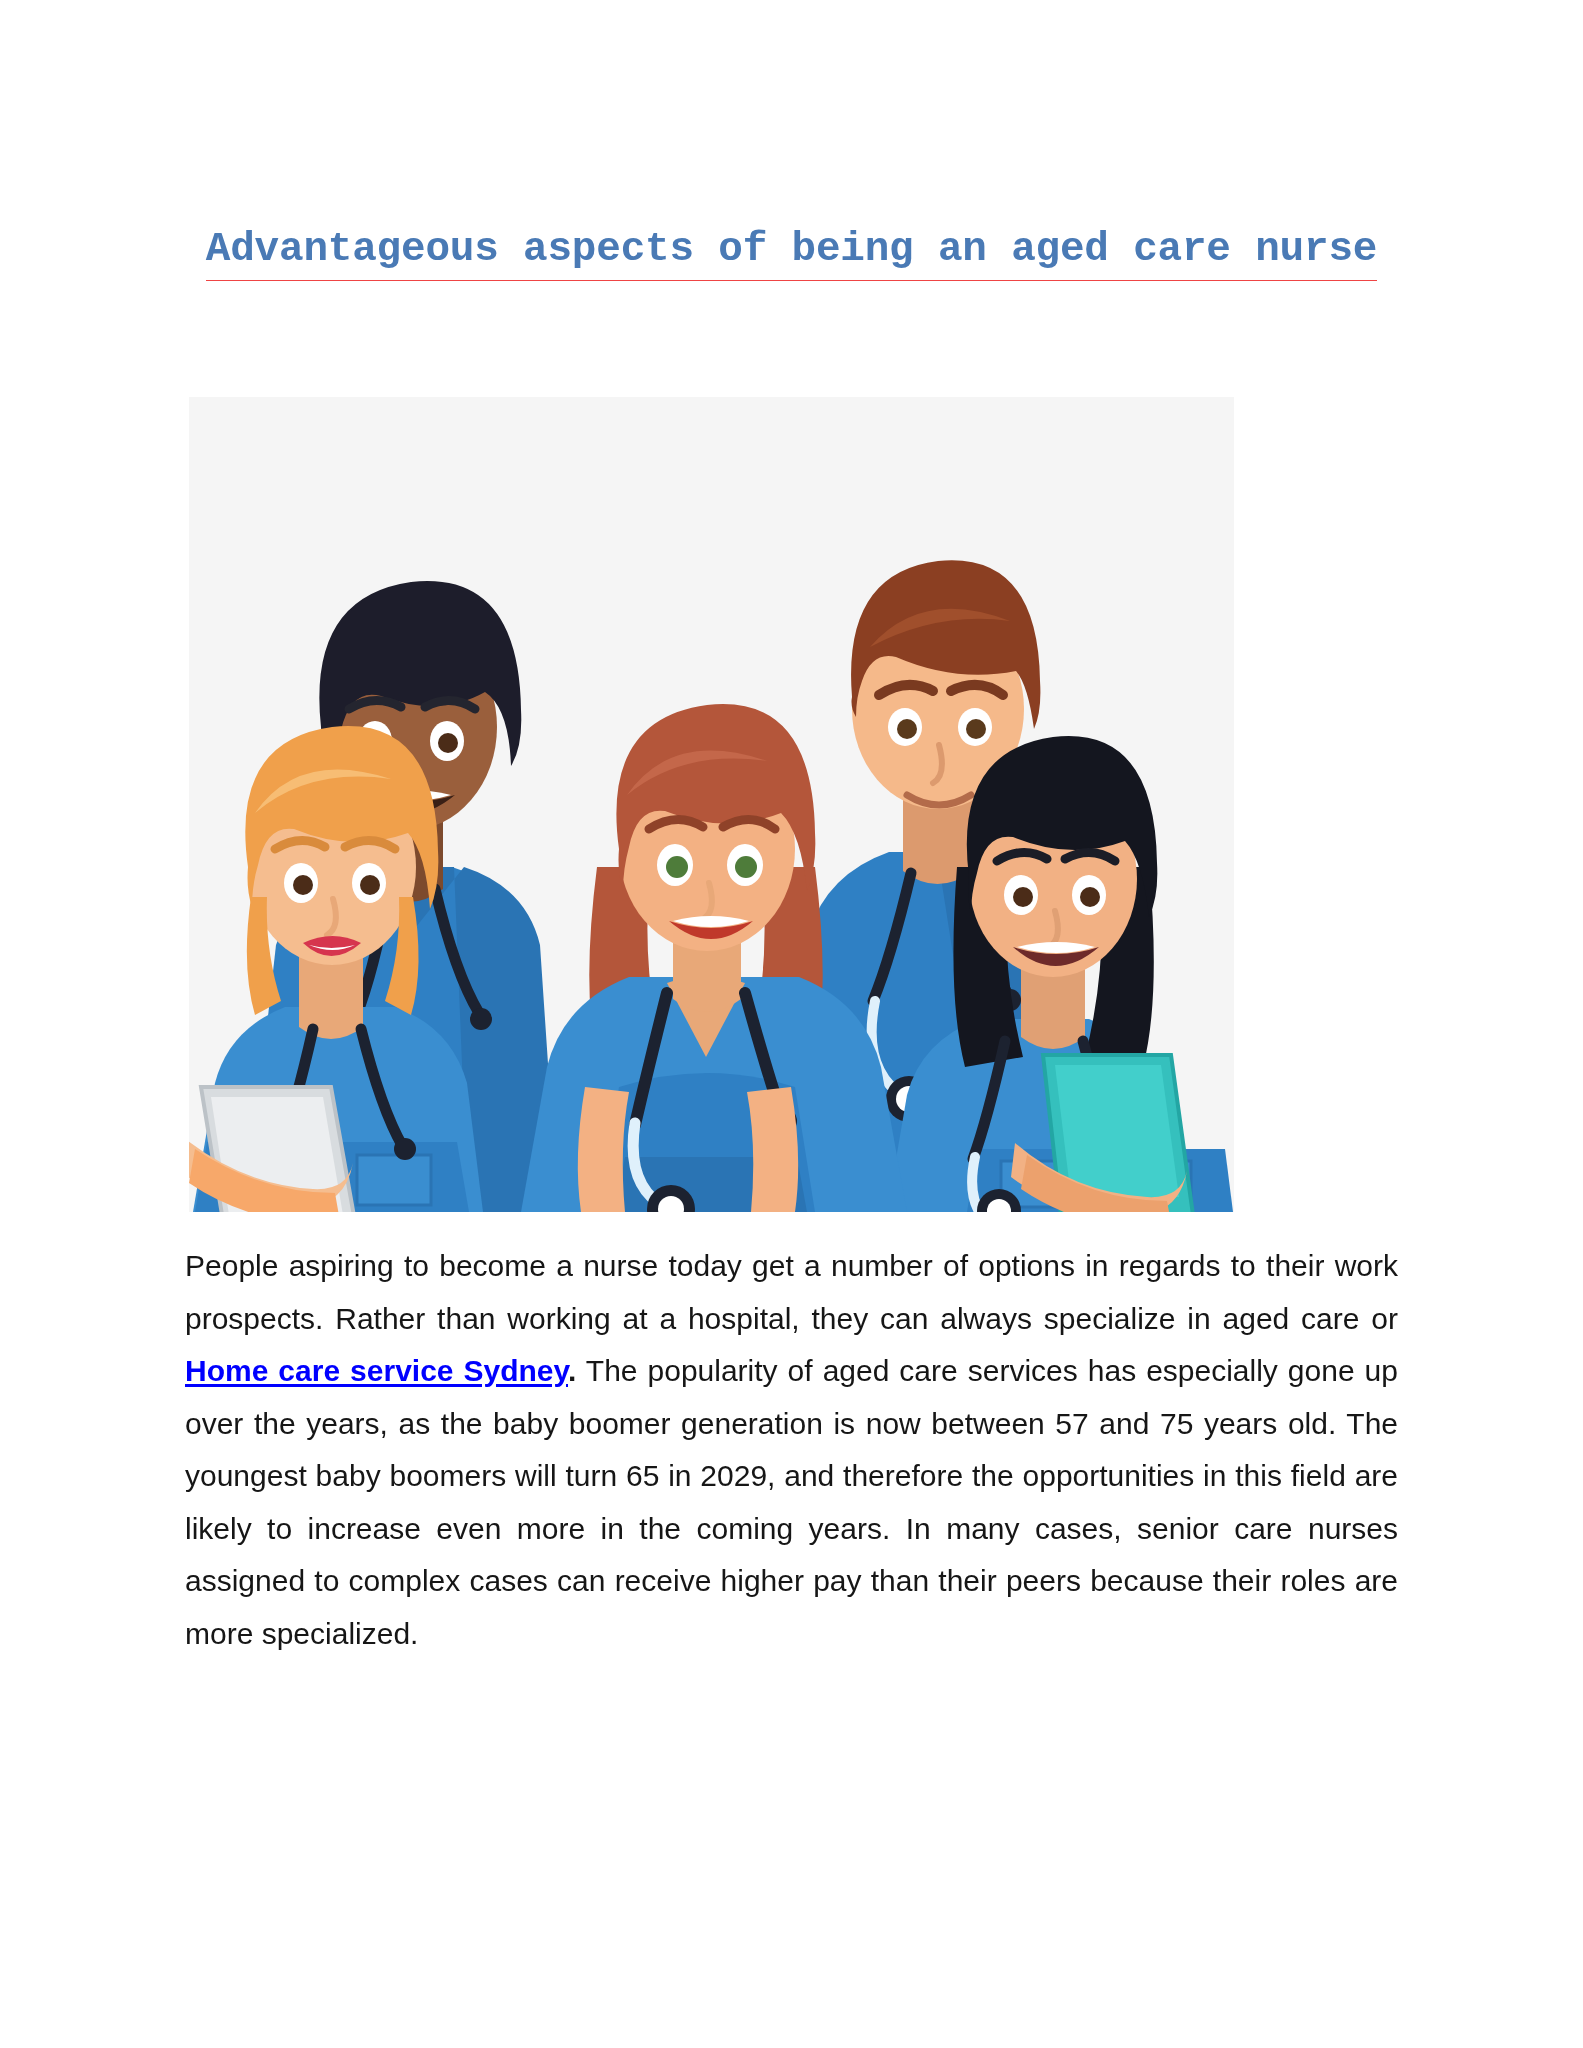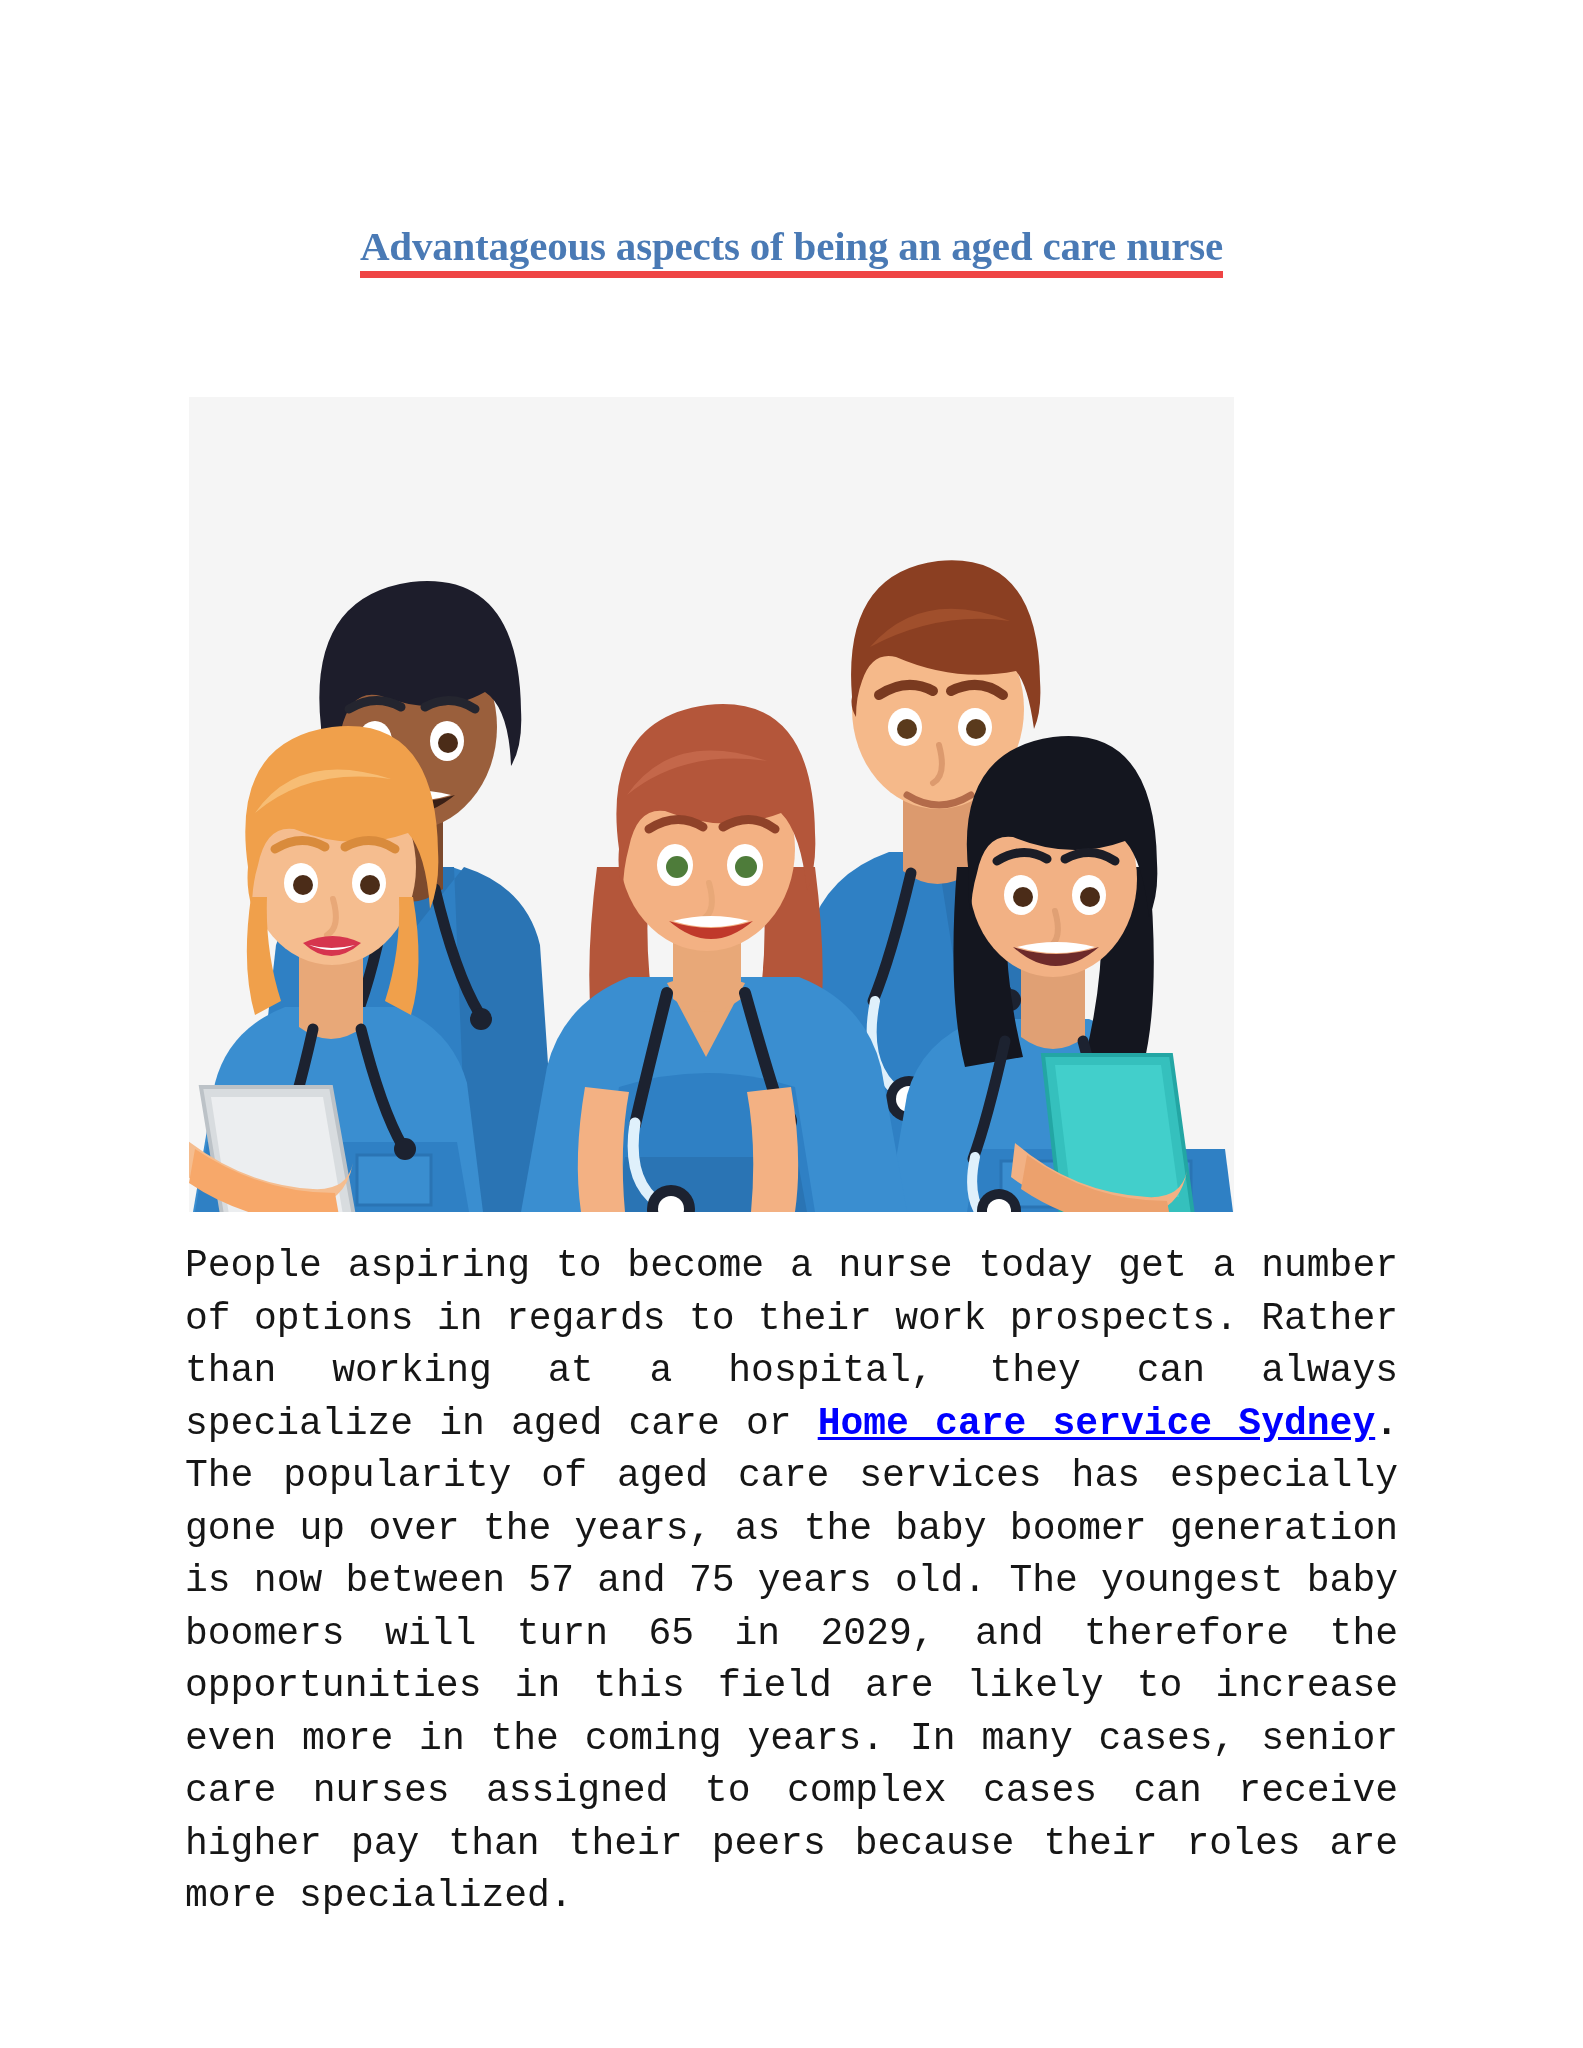--- a/index.html
+++ b/index.html
@@ -30,22 +30,23 @@
     text-align: center;
     font-family: "Liberation Serif", "DejaVu Serif", serif;
     font-size: 41px;
     font-weight: bold;
     color: #4a7ab5;
     letter-spacing: -0.2px;
     line-height: 1.15;
   }
   .doc-title .t-inner {
     display: inline-block;
-    border-bottom: 7px solid #ef4444;
-    padding-bottom: 0;
+    border-bottom: 1px solid #ef4444;
+    padding-bottom: 6px;
+    font-family: Liberation Mono, monospace;
   }
 
   
   .figure {
     position: absolute;
     left: 189px;
     top: 397px;
     width: 1045px;
     height: 815px;
     background: #f5f5f5;
@@ -55,22 +56,22 @@
 
   
   .body-col {
     position: absolute;
     left: 185px;
     top: 1240px;
     width: 1213px;
   }
   p.para {
     margin: 0 0 26px 0;
-    font-family: Liberation Mono, monospace;
-    font-size: 38px;
+    font-family: Liberation Sans, sans-serif;
+    font-size: 30px;
     line-height: 52.5px;
     color: #161616;
     text-align: justify;
     text-justify: inter-word;
     word-spacing: 0px;
   }
   p.para:last-child { margin-bottom: 0; }
   p.para.last-clip { text-align: left; }
 
   a.inline-link {

